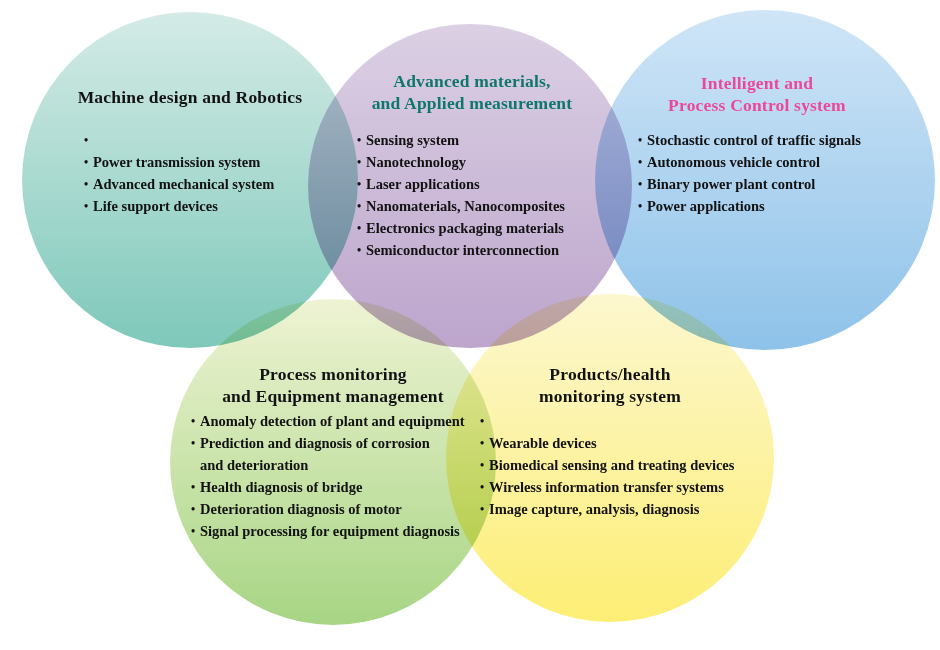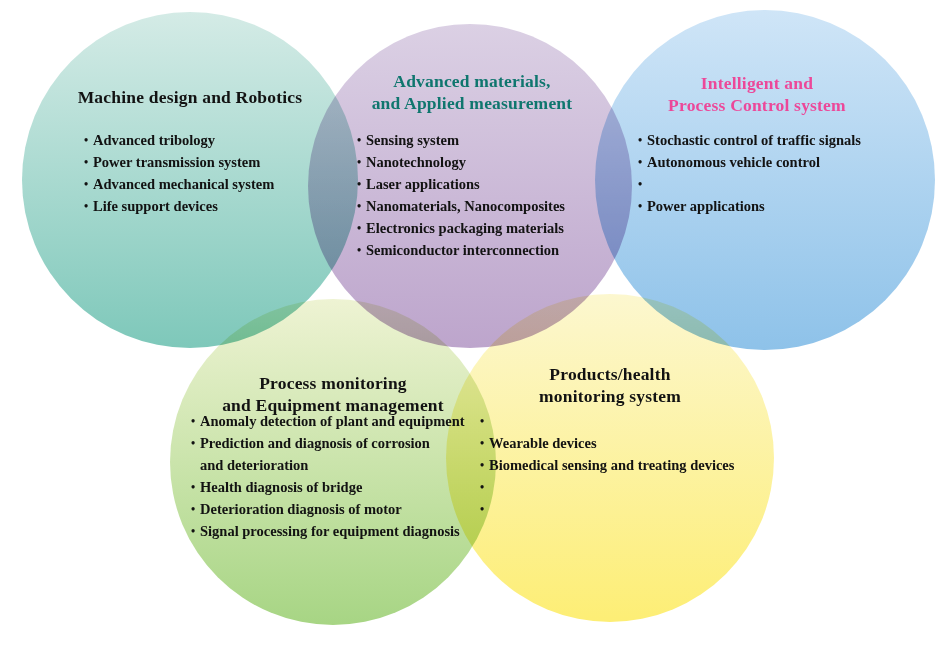--- a/index.html
+++ b/index.html
@@ -34,21 +34,21 @@
     font-weight: bold;
     font-size: 17.5px;
     line-height: 22px;
     color: #121212;
     letter-spacing: 0.2px;
     white-space: nowrap;
   }
   .title-machine     { left: 22px;  top: 86px;  width: 336px; }
   .title-materials   { left: 310px; top: 70px;  width: 324px; }
   .title-intelligent { left: 597px; top: 72px;  width: 320px; }
-  .title-process     { left: 168px; top: 372px; width: 330px; }
+  .title-process     { left: 168px; top: 363px; width: 330px; }
   .title-products    { left: 446px; top: 356px; width: 328px; margin-top: 7px; }
 
   .items {
     position: absolute;
     font-weight: bold;
     font-size: 14.5px;
     line-height: 22px;
     color: #121212;
   }
   .items-machine     { left: 84px;  top: 129px; width: 270px; }
@@ -76,21 +76,20 @@
       <div class="circle circle-intelligent" style="background: linear-gradient(rgb(207, 229, 247), rgb(142, 194, 233));"></div>
       <div class="circle circle-process" style="background: linear-gradient(rgb(238, 243, 211), rgb(167, 213, 132));"></div>
       <div class="circle circle-products" style="background: linear-gradient(rgb(252, 247, 207), rgb(253, 238, 117));"></div>
     </div>
   <div class="layer labels-layer">
       <div class="label-group">
     <div class="title title-machine" style="color: rgb(18, 18, 18);">Machine design and Robotics</div>
     <div class="items items-machine" style="color: rgb(18, 18, 18);">
           <div class="item">
             <span class="bullet">•</span>
-            <span class="txt">Advanced tribology</span>
           </div>
           <div class="item">
             <span class="bullet">•</span>
             <span class="txt">Power transmission system</span>
           </div>
           <div class="item">
             <span class="bullet">•</span>
             <span class="txt">Advanced mechanical system</span>
           </div>
           <div class="item">
@@ -134,20 +133,21 @@
           <div class="item">
             <span class="bullet">•</span>
             <span class="txt">Stochastic control of traffic signals</span>
           </div>
           <div class="item">
             <span class="bullet">•</span>
             <span class="txt">Autonomous vehicle control</span>
           </div>
           <div class="item">
             <span class="bullet">•</span>
+            <span class="txt">Binary power plant control</span>
           </div>
           <div class="item">
             <span class="bullet">•</span>
             <span class="txt">Power applications</span>
           </div>
         </div>
   </div>
       <div class="label-group">
     <div class="title title-process" style="color: rgb(18, 18, 18);">Process monitoring<br>and Equipment management</div>
     <div class="items items-process" style="color: rgb(18, 18, 18);">
@@ -182,20 +182,22 @@
           <div class="item">
             <span class="bullet">•</span>
             <span class="txt">Wearable devices</span>
           </div>
           <div class="item">
             <span class="bullet">•</span>
             <span class="txt">Biomedical sensing and treating devices</span>
           </div>
           <div class="item">
             <span class="bullet">•</span>
-          </div>
-          <div class="item">
-            <span class="bullet">•</span>
+            <span class="txt">Wireless information transfer systems</span>
+          </div>
+          <div class="item">
+            <span class="bullet">•</span>
+            <span class="txt">Image capture, analysis, diagnosis</span>
           </div>
         </div>
   </div>
     </div>
 </div>
 
 </body></html>

